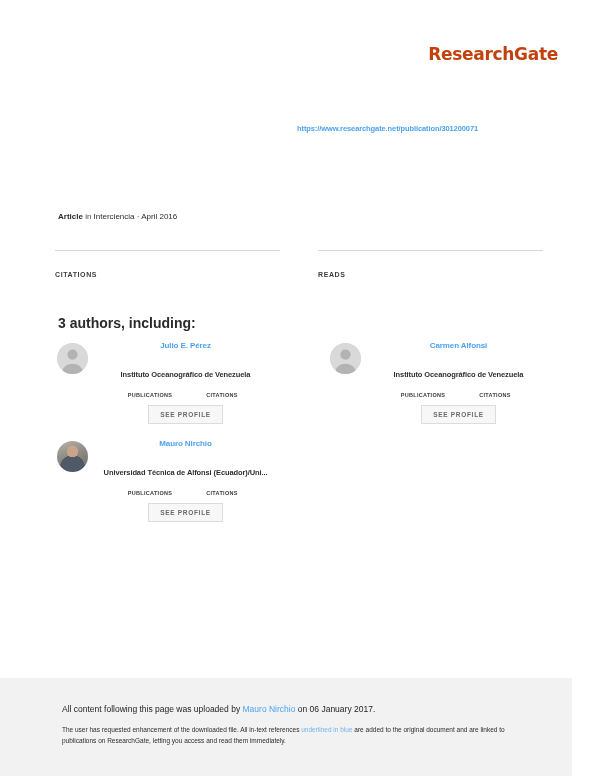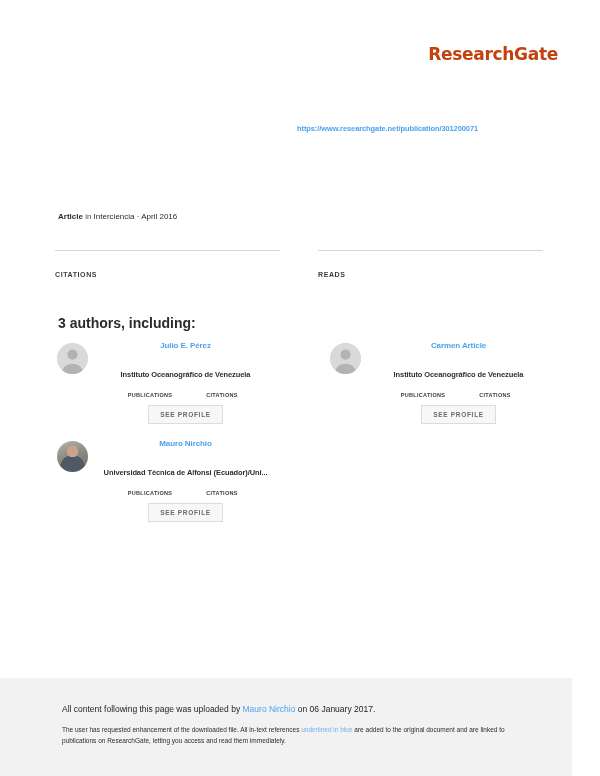--- a/index.html
+++ b/index.html
@@ -195,21 +195,21 @@
 
         <div class="author">
           <div class="av">
             <svg width="31" height="31" viewBox="0 0 31 31" aria-hidden="true">
               <circle cx="15.5" cy="15.5" r="15.5" fill="#d9d9d9"></circle>
               <circle cx="15.5" cy="11.6" r="5.1" fill="#b3b3b3"></circle>
               <path d="M4.8 31c0-6.2 4.8-10.2 10.7-10.2S26.2 24.8 26.2 31z" fill="#b3b3b3"></path>
             </svg>
           </div>
           <div class="a-body">
-            <div class="a-name">Carmen Article</div>
+            <div class="a-name">Carmen Alfonsi</div>
             <div class="a-affil">Instituto Oceanográfico de Venezuela</div>
             <div class="a-stats">
               <div class="a-stat">
                 <div class="a-stat-val"></div>
                 <div class="a-stat-lbl">PUBLICATIONS</div>
               </div>
               <div class="a-stat">
                 <div class="a-stat-val"></div>
                 <div class="a-stat-lbl">CITATIONS</div>
               </div>

